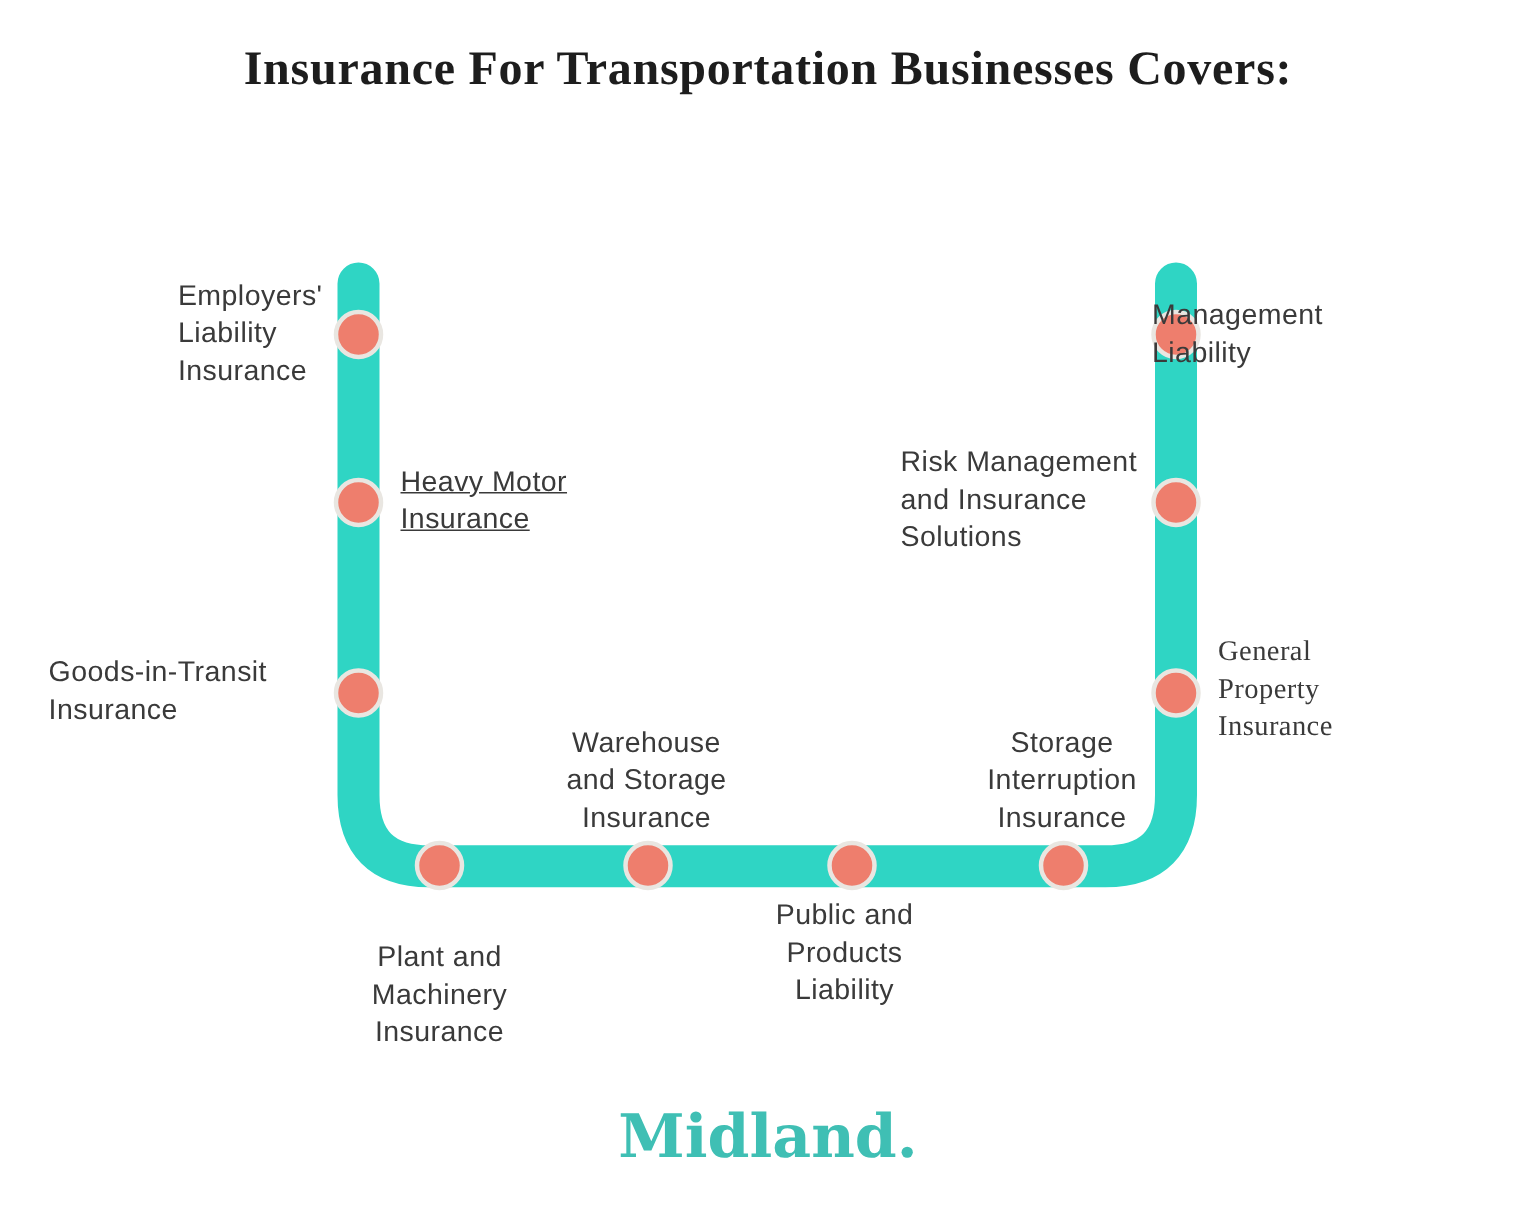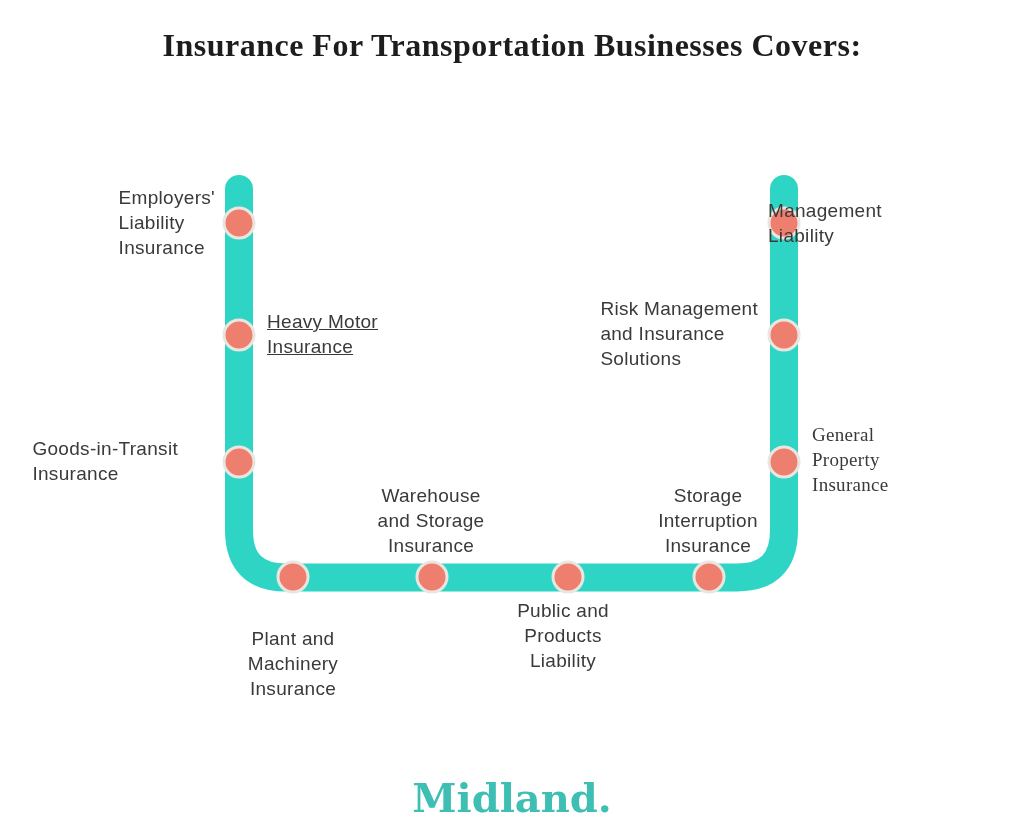--- a/index.html
+++ b/index.html
@@ -55,21 +55,21 @@
   .lbl-plant       { left: 293px;  top: 598px; margin-top: 28px; }
   .lbl-warehouse   { left: 431px;  top: 483px; text-align: center; }
   .lbl-public      { left: 563px;  top: 598px; }
   .lbl-business    { left: 708px;  top: 483px; }
   .lbl-management  { left: 768px;  top: 198px; }
   .lbl-risk        { right: 266px; top: 296px; margin-left: 44px; }
   .lbl-general     { left: 812px;  top: 422px; font-family: Liberation Serif, serif; }
 
   .logo {
     position: absolute;
-    top: 776px; left: 0; width: 1024px;
+    top: 736px; left: 0; width: 1024px;
     text-align: center;
   }
   .logo-wordmark {
     font-family: "DejaVu Serif", "Liberation Serif", serif;
     font-weight: bold;
     font-size: 40px;
     line-height: 44px;
     color: var(--logo, #3fbfb4);
   }
   .logo-tagline {

